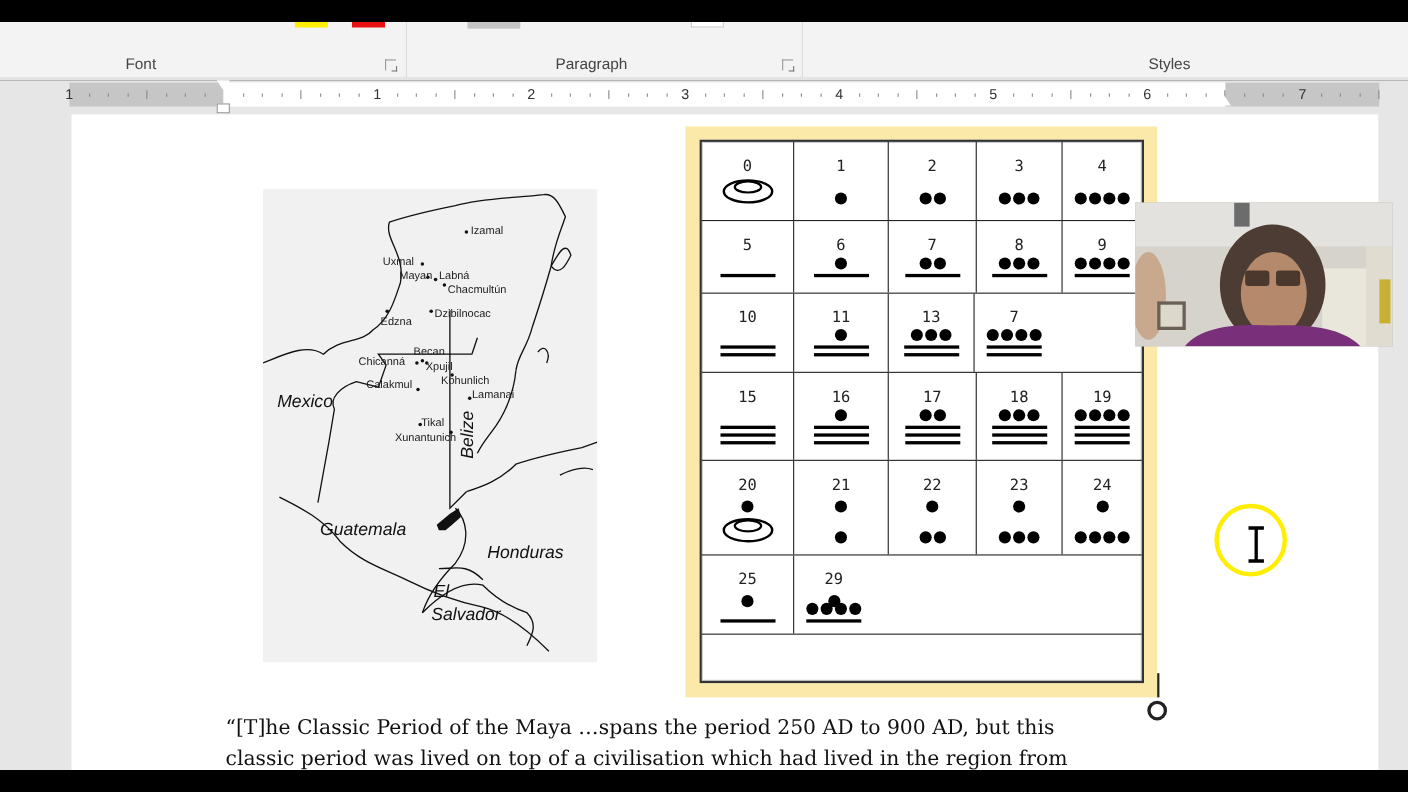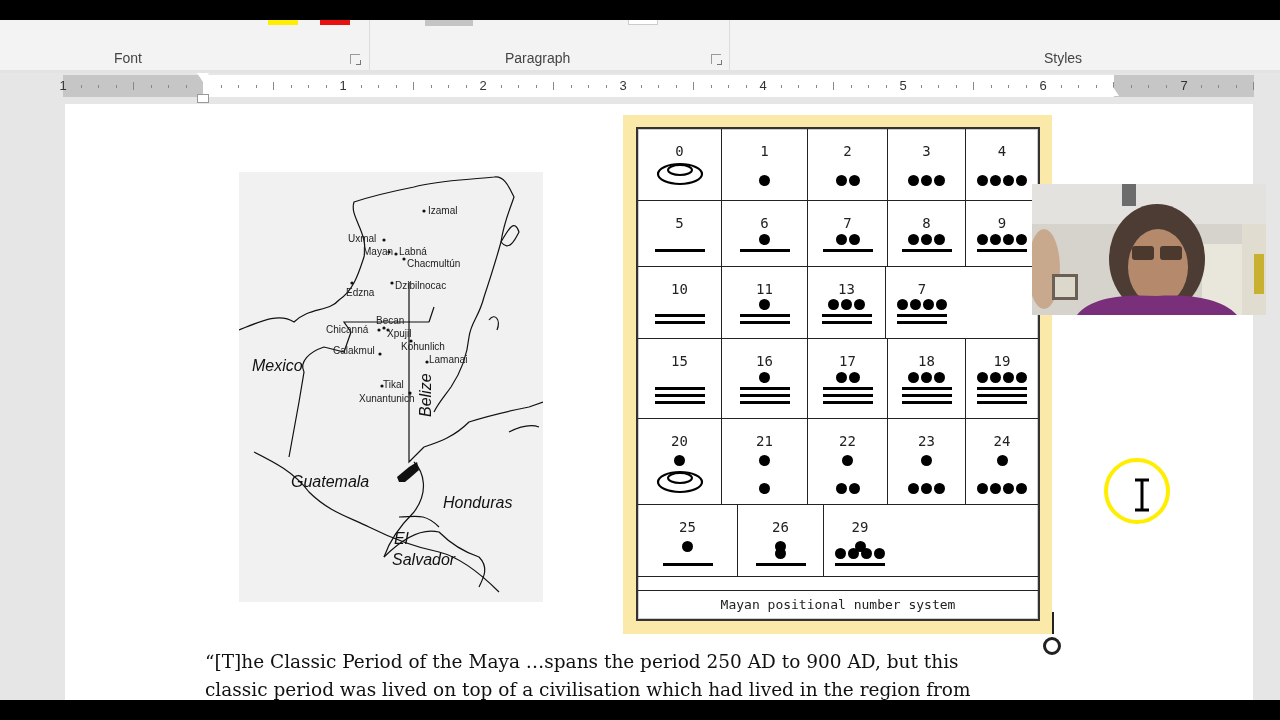--- a/index.html
+++ b/index.html
@@ -486,42 +486,28 @@
             <div class="dots">
               <div class="dot"></div>
               <div class="dot"></div>
               <div class="dot"></div>
               <div class="dot"></div>
             </div>
           </div>
         </div>
       </div>
       <div class="maya-row" style="height: 72px;">
-        <div class="maya-cell" style="width: 100px;">
+        <div class="maya-cell" style="width: 84px;">
           <div class="n">25</div>
           <div class="glyph" style="top: 36px;">
             <div class="dots">
               <div class="dot"></div>
             </div>
           </div>
           <div class="glyph" style="bottom: 10px;">
-            <div class="bar"></div>
-          </div>
-        </div>
-        <div class="maya-cell" style="width: 86px;">
-          <div class="n">26</div>
-          <div class="glyph" style="top: 36px;">
-            <div class="dots">
-              <div class="dot"></div>
-            </div>
-          </div>
-          <div class="glyph" style="bottom: 10px;">
-            <div class="dots">
-              <div class="dot"></div>
-            </div>
             <div class="bar"></div>
           </div>
         </div>
         <div class="maya-cell" style="width: 72px;">
           <div class="n">29</div>
           <div class="glyph" style="top: 36px;">
             <div class="dots">
               <div class="dot"></div>
             </div>
           </div>
@@ -530,21 +516,20 @@
               <div class="dot"></div>
               <div class="dot"></div>
               <div class="dot"></div>
               <div class="dot"></div>
             </div>
             <div class="bar"></div>
           </div>
         </div>
       </div>
     </div>
-  <div class="caption" style="border-top:1.5px solid #222">Mayan positional number system</div>
 </div>
 <div class="handle-line"></div>
 <div class="handle-rot"></div>
 
 <div class="body-text">
   <div>“[T]he Classic Period of the Maya …spans the period 250 AD to 900 AD, but this</div>
   <div>classic period was lived on top of a civilisation which had lived in the region from</div>
 </div>
 
 <div class="webcam">

